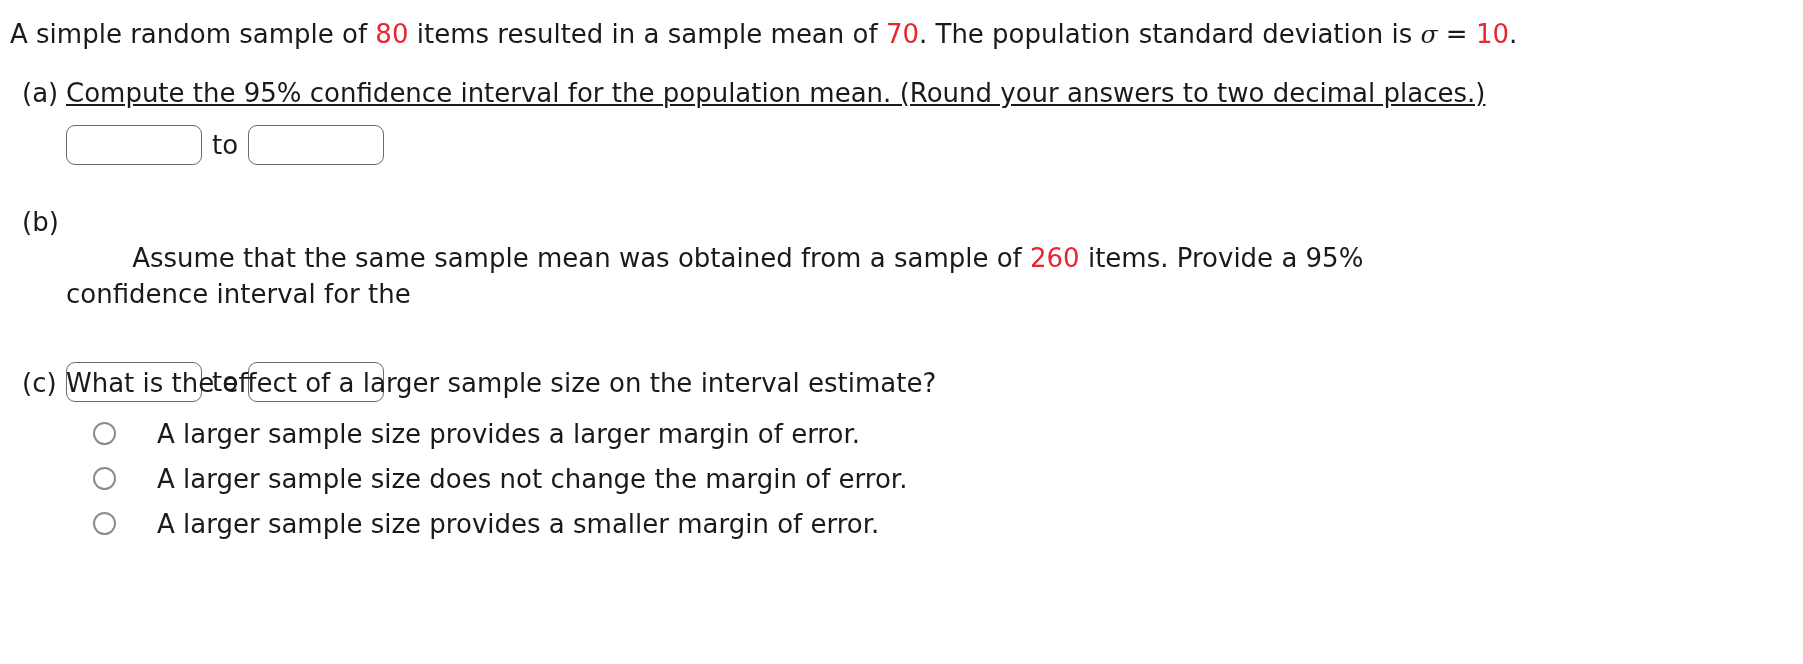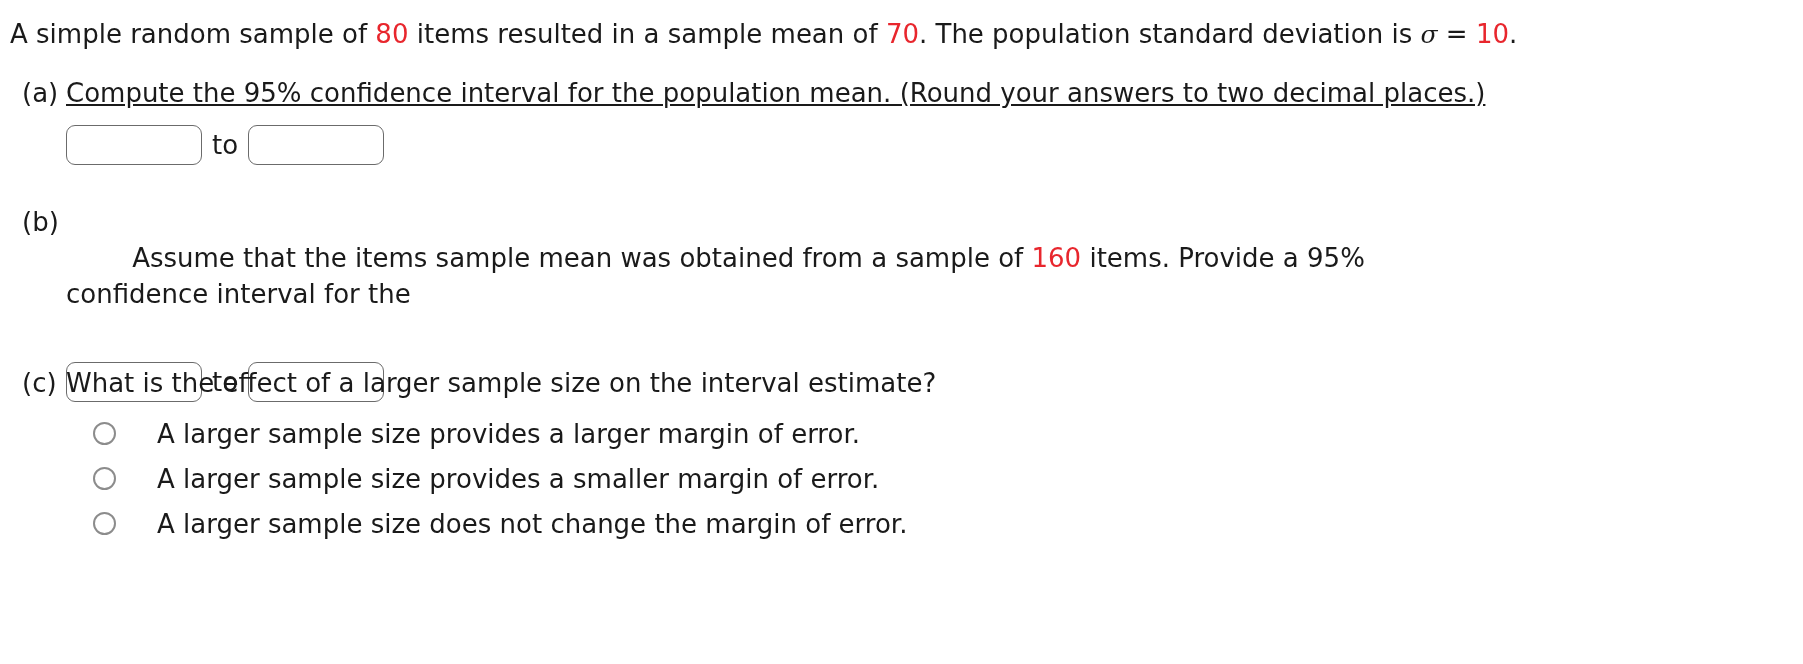--- a/index.html
+++ b/index.html
@@ -139,44 +139,44 @@
         <span class="to-word">to</span>
         <input class="ans-input second" type="text" value="" style="">
       </div>
     </div>
   </div>
 
   <div class="part" style="left:0px; top:204px;">
     <div class="part-label">(b)</div>
     <div class="part-body">
       <div class="qtext" style="max-width:1420px;">
-        <span>Assume that the items sample mean was obtained from a sample of </span><span class="num">160</span><span> items. Provide a 95% confidence interval for the</span>
+        <span>Assume that the same sample mean was obtained from a sample of </span><span class="num">260</span><span> items. Provide a 95% confidence interval for the</span>
       </div>
       <div class="answer-row">
         <input class="ans-input" type="text" value="" style="">
         <span class="to-word">to</span>
         <input class="ans-input second" type="text" value="" style="">
       </div>
     </div>
   </div>
 
   <div class="part" style="left:0px; top:365px;">
     <div class="part-label">(c)</div>
     <div class="part-body">
       <div class="qtext">What is the effect of a larger sample size on the interval estimate?</div>
       <div class="options">
         <div class="option">
           <span class="radio"></span>
           <span class="option-label">A larger sample size provides a larger margin of error.</span>
         </div>
         <div class="option">
           <span class="radio"></span>
-          <span class="option-label">A larger sample size provides a smaller margin of error.</span>
+          <span class="option-label">A larger sample size does not change the margin of error.</span>
         </div>
         <div class="option">
           <span class="radio"></span>
-          <span class="option-label">A larger sample size does not change the margin of error.</span>
+          <span class="option-label">A larger sample size provides a smaller margin of error.</span>
         </div>
       </div>
     </div>
   </div>
 
 </div>
 
 </body></html>

